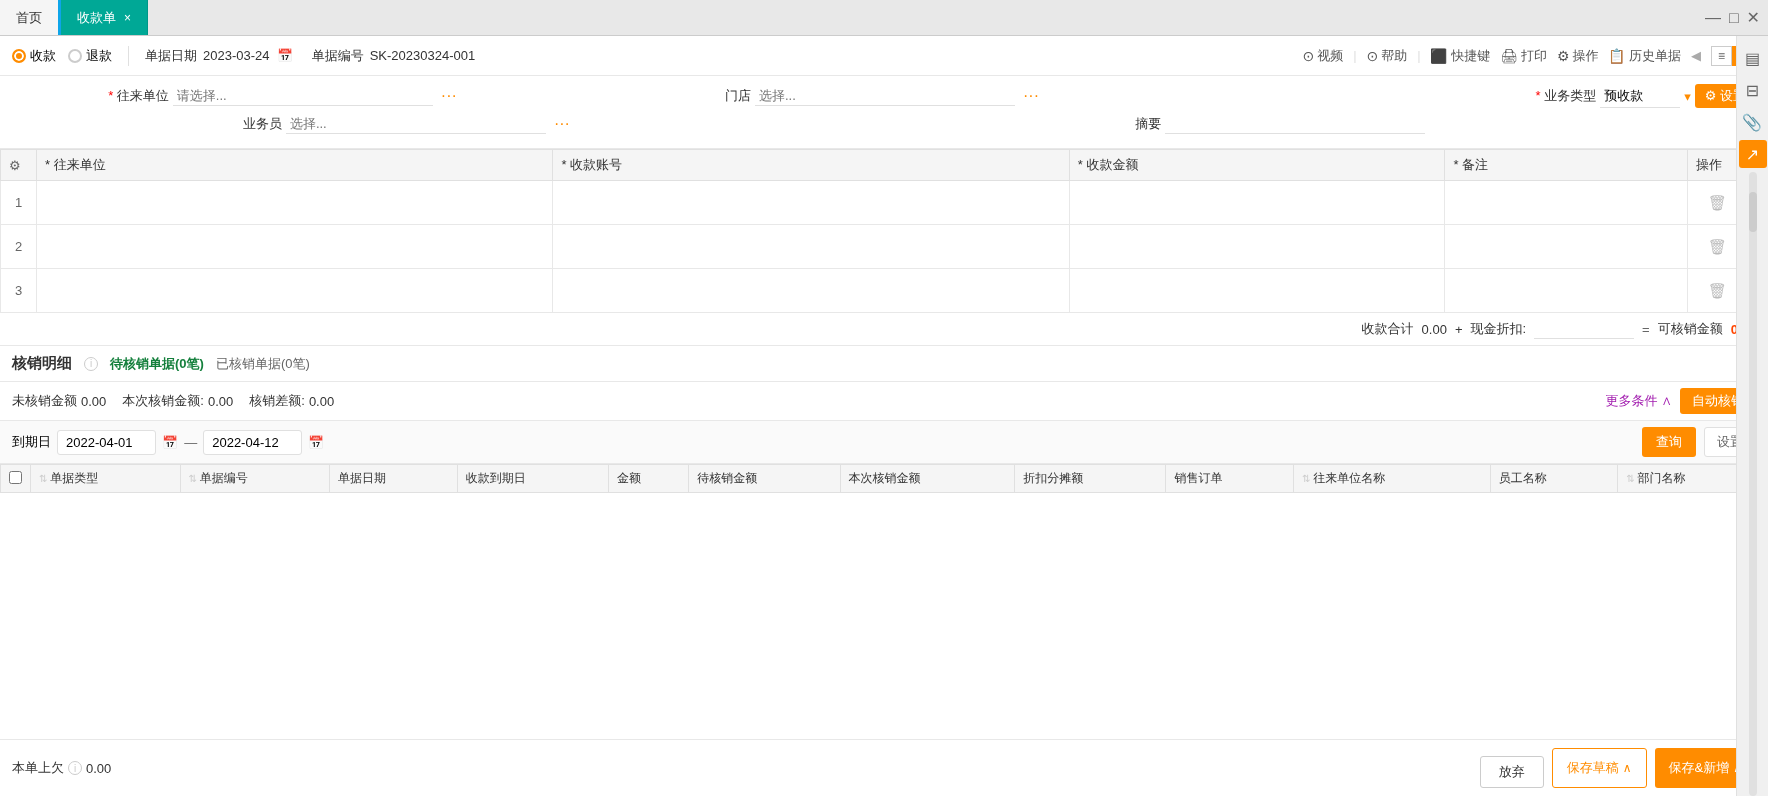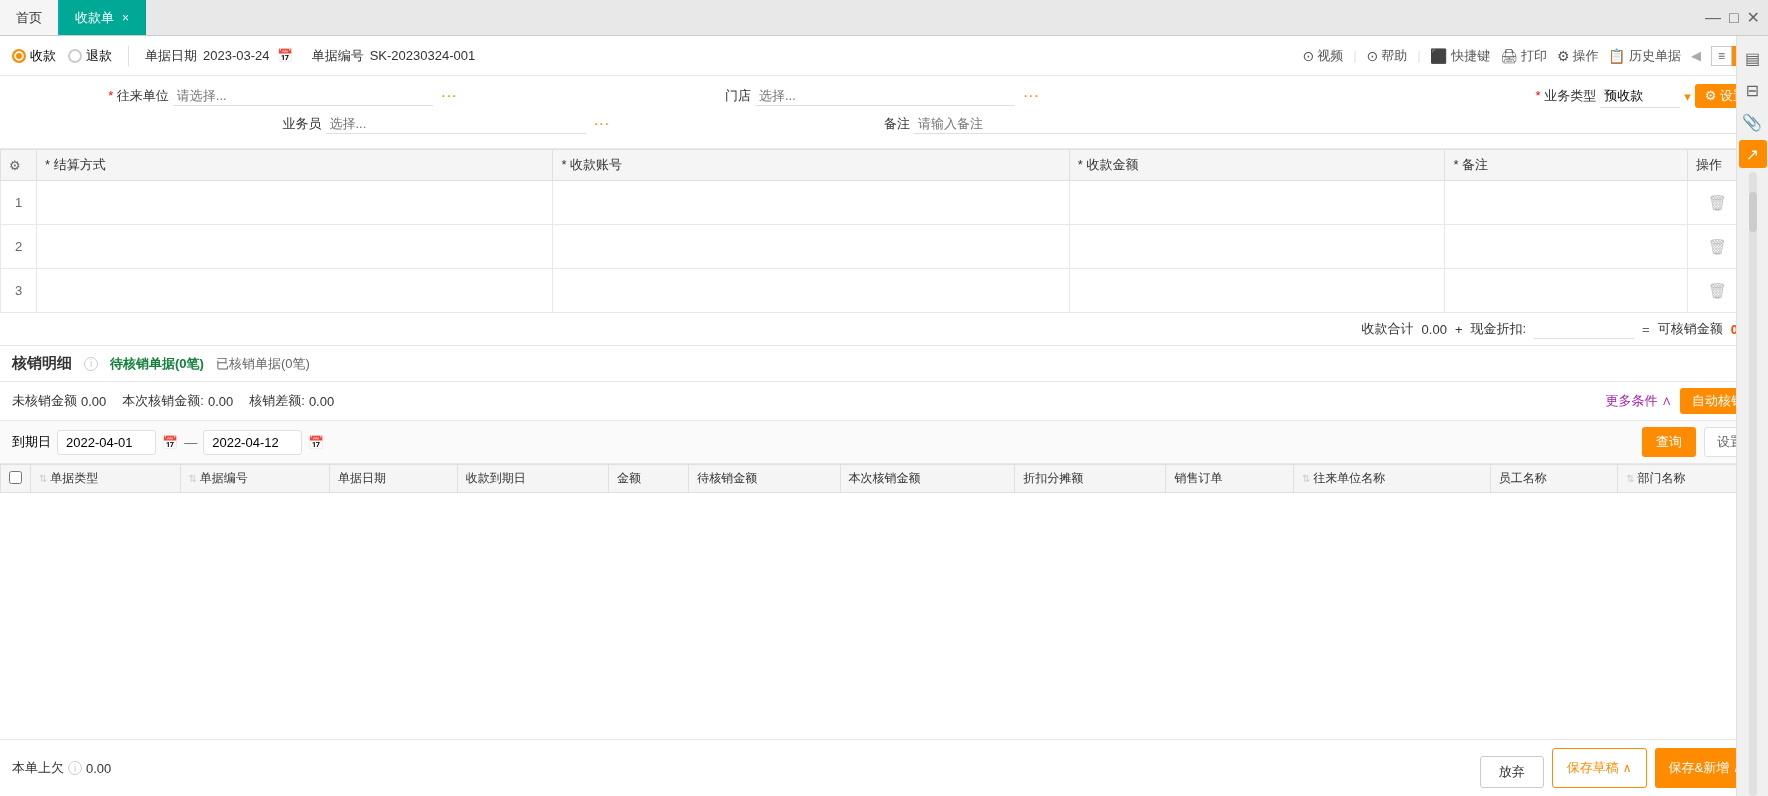--- a/index.html
+++ b/index.html
@@ -5,21 +5,21 @@
     * { box-sizing: border-box; margin: 0; padding: 0; font-family: 'Microsoft YaHei', Arial, sans-serif; font-size: 13px; }
     body { background: #f0f2f5; width: 1768px; height: 796px; overflow: hidden; }
 
     
     .tab-bar {
       display: flex; align-items: center; background: #e8e8e8; height: 36px;
       border-bottom: 1px solid #ccc;
     }
     .tab-home {
       background: #f5f5f5; padding: 0 16px; height: 100%; display: flex; align-items: center;
-      color: #333; cursor: pointer; border-right: 1px solid #0ea5e9;
+      color: #333; cursor: pointer; border-right: 3px solid #0ea5e9;
     }
     .tab-active {
       background: #00a896; color: #fff; padding: 0 16px; height: 100%;
       display: flex; align-items: center; cursor: pointer; border-right: 1px solid #009688;
     }
     .tab-close { margin-left: 8px; font-size: 12px; cursor: pointer; }
     .tab-bar-right { margin-left: auto; display: flex; align-items: center; padding-right: 8px; gap: 8px; }
     .tab-bar-right span { cursor: pointer; font-size: 16px; color: #666; }
 
     
@@ -265,37 +265,37 @@
       </div>
     </div>
     <div class="form-row">
 
       <div class="form-field" style="flex:2.5;">
         <span class="form-label">业务员</span>
         <input class="form-input" type="text" style="max-width: 260px;" placeholder="选择...">
         <span class="more-btn">···</span>
       </div>
 
-
-      <div class="form-field" style="flex:2.5; justify-content:flex-end;">
-        <span class="form-label">备注</span>
-        <input class="form-input" type="text" style="min-width: 200px;" placeholder="请输入备注">
-      </div>
+      <div class="form-field" style="flex:3;">
+        <span class="form-label">摘要</span>
+        <input class="form-input" type="text" style="max-width: 260px;">
+      </div>
+
     </div>
   </div>
 
   <div class="table-section">
     <table class="data-table">
       <thead>
         <tr>
           <th class="col-settings">
             <span class="settings-icon">⚙</span>
           </th>
           <th class="col-type">
-            <span>* 结算方式</span>
+            <span>* 往来单位</span>
           </th>
           <th class="col-account">
             <span>* 收款账号</span>
           </th>
           <th class="col-amount">
             <span>* 收款金额</span>
           </th>
           <th class="col-note">
             <span>* 备注</span>
           </th>

